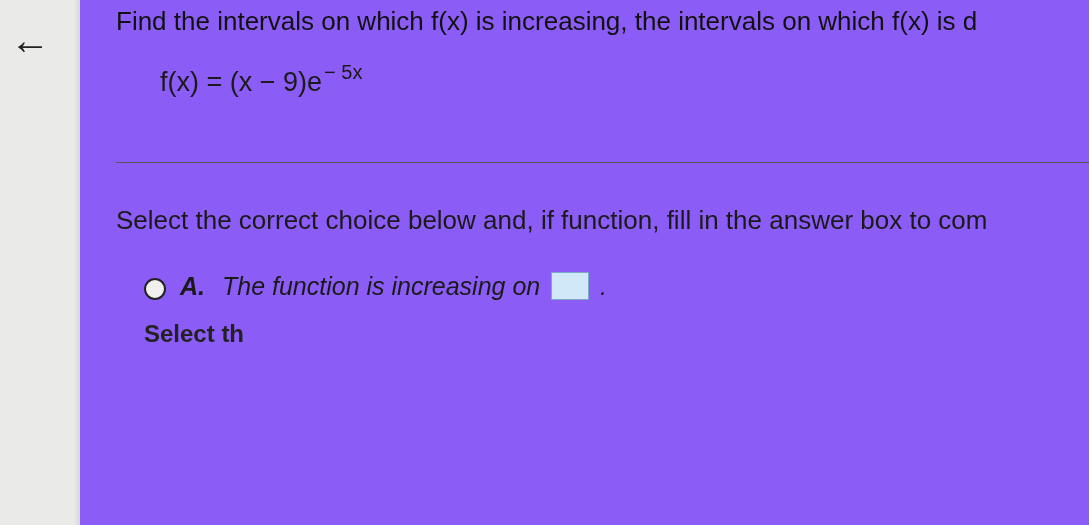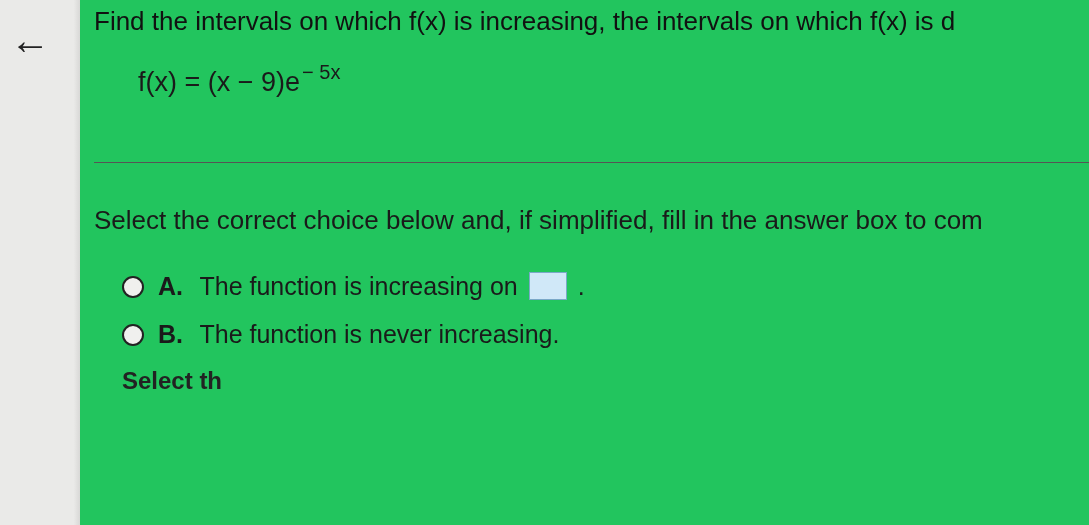--- a/index.html
+++ b/index.html
@@ -30,22 +30,22 @@
     }
     .back-arrow {
       font-size: 40px;
       font-weight: bold;
       color: #222;
       user-select: none;
     }
     .content {
       flex: 1;
       padding-top: 6px;
-      padding-left: 14px;
-      background: #22c55e;
+      padding-left: 36px;
+      background: #8b5cf6;
     }
     .question-line {
       font-size: 26px;
       color: #111;
       margin-bottom: 26px;
       white-space: nowrap;
     }
     .formula {
       font-size: 27px;
       margin-left: 44px;
@@ -70,22 +70,23 @@
     .instruction {
       font-size: 26px;
       margin-bottom: 36px;
       white-space: nowrap;
     }
     .choices {
       margin-left: 28px;
     }
     .choice {
       display: flex;
-      align-items: flex-start;
+      align-items: center;
       margin-bottom: 18px;
+      font-style: italic;
     }
     .radio {
       width: 22px;
       height: 22px;
       border: 2.5px solid #222;
       border-radius: 50%;
       flex-shrink: 0;
       margin-top: 4px;
       margin-right: 14px;
       background: #f0f0ee;
@@ -136,41 +137,32 @@
   </div>
   <div class="content">
     <div class="question-line">Find the intervals on which f(x) is increasing, the intervals on which f(x) is d</div>
 
     <div class="formula">
       <span>f(x) = (x − 9)e</span><span class="sup">− 5x</span>
     </div>
 
     <hr class="divider">
 
-    <div class="instruction">Select the correct choice below and, if simplified, fill in the answer box to com</div>
+    <div class="instruction">Select the correct choice below and, if function, fill in the answer box to com</div>
 
     <div class="choices">
       <div class="choice">
         <div class="radio"></div>
         <div class="choice-body">
           <span class="choice-text">
             <span class="choice-letter">A.</span>
             <span>The function is increasing on </span>
             <span class="answer-box"></span>
             <span>.</span>
           </span>
         </div>
       </div>
 
-      <div class="choice">
-        <div class="radio"></div>
-        <div class="choice-body">
-          <span class="choice-text">
-            <span class="choice-letter">B.</span>
-            <span>The function is never increasing.</span>
-          </span>
-        </div>
-      </div>
 
       <div class="cutoff">Select th</div>
     </div>
   </div>
 </div>
 
 </body></html>

